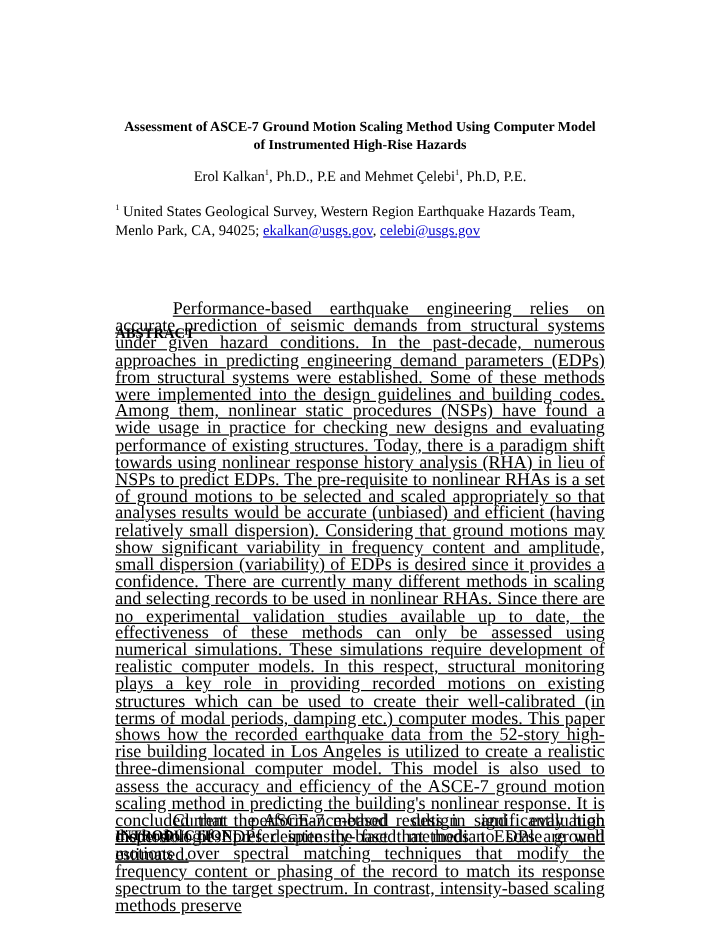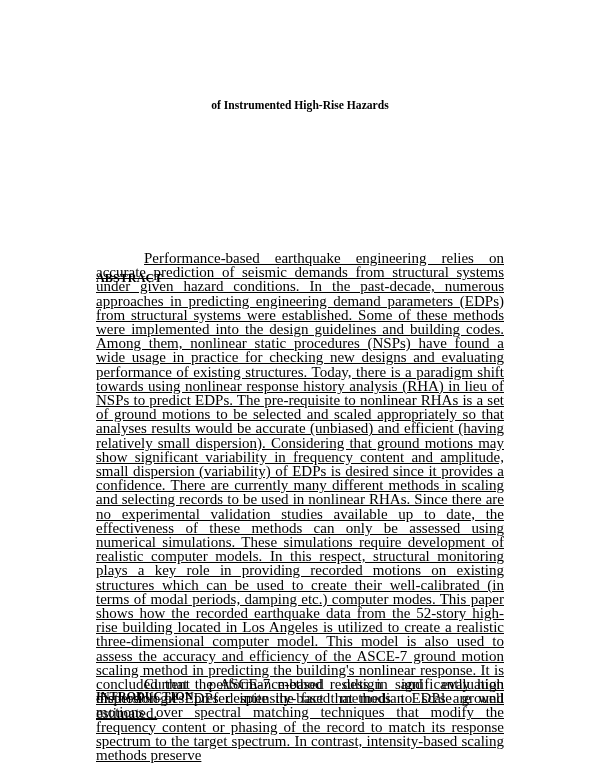--- a/index.html
+++ b/index.html
@@ -30,23 +30,29 @@
     font-size: 15px; line-height: 14.2px; text-align: justify;
     text-indent: 48px;
     text-decoration: underline;
   }
 </style>
 </head>
 <body>
 
 <div class="page">
   <div class="title">
+    <div>Assessment of ASCE-7 Ground Motion Scaling Method Using Computer Model</div>
     <div>of Instrumented High-Rise Hazards</div>
   </div>
 
+  <div class="authors"><span>Erol Kalkan</span><sup>1</sup><span>, Ph.D., P.E and </span><span>Mehmet Çelebi</span><sup>1</sup><span>, Ph.D, P.E.</span></div>
 
+  <div class="affil">
+    <div><sup>1</sup><span> United States Geological Survey, Western Region Earthquake Hazards Team,</span></div>
+    <div><span>Menlo Park, CA, 94025; </span><a>ekalkan@usgs.gov</a><span>, </span><a>celebi@usgs.gov</a></div>
+  </div>
 
   <div class="h" style="top:223px;">ABSTRACT</div>
   <div class="para" style="top:251px;">Performance-based earthquake engineering relies on accurate prediction of seismic demands from structural systems under given hazard conditions.  In the past-decade, numerous approaches in predicting engineering demand parameters (EDPs) from structural systems were established.  Some of these methods were implemented into the design guidelines and building codes. Among them, nonlinear static procedures (NSPs) have found a wide usage in practice for checking new designs and evaluating performance of existing structures. Today, there is a paradigm shift towards using nonlinear response history analysis (RHA) in lieu of NSPs to predict EDPs. The pre-requisite to nonlinear RHAs is a set of ground motions to be selected and scaled appropriately so that analyses results would be accurate (unbiased) and efficient (having relatively small dispersion). Considering that ground motions may show significant variability in frequency content and amplitude, small dispersion (variability) of EDPs is desired since it provides a confidence. There are currently many different methods in scaling and selecting records to be used in nonlinear RHAs. Since there are no experimental validation studies available up to date, the effectiveness of these methods can only be assessed using numerical simulations. These simulations require development of realistic computer models.  In this respect, structural monitoring plays a key role in providing recorded motions on existing structures which can be used to create their well-calibrated (in terms of modal periods, damping etc.) computer modes. This paper shows how the recorded earthquake data from the 52-story high-rise building located in Los Angeles is utilized to create a realistic three-dimensional computer model. This model is also used to assess the accuracy and efficiency of the ASCE-7 ground motion scaling method in predicting the building's nonlinear response. It is concluded that the ASCE-7 method results in significantly high dispersion of EDPs despite the fact that median EDPs are well estimated.</div>
 
   <div class="h" style="top:641px;">INTRODUCTION</div>
   <div class="para" style="top:677px;">Current performance-based design and evaluation methodologies prefer intensity-based methods to scale ground motions over spectral matching techniques that modify the frequency content or phasing of the record to match its response spectrum to the target spectrum. In contrast, intensity-based scaling methods preserve</div>
 </div>
 
 </body></html>

